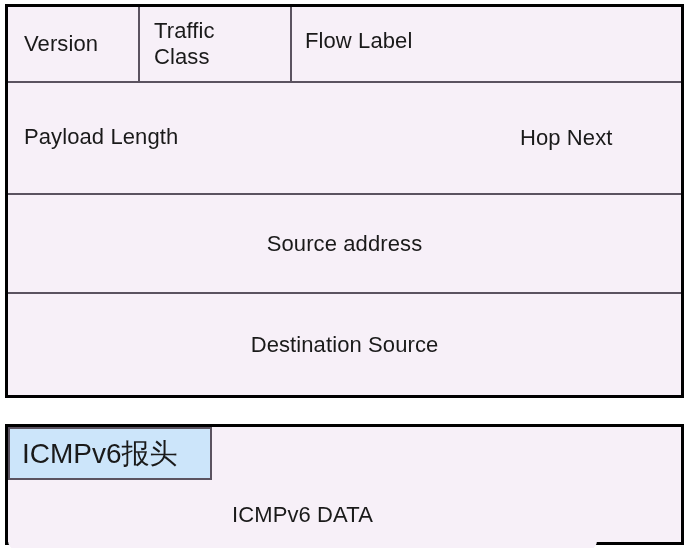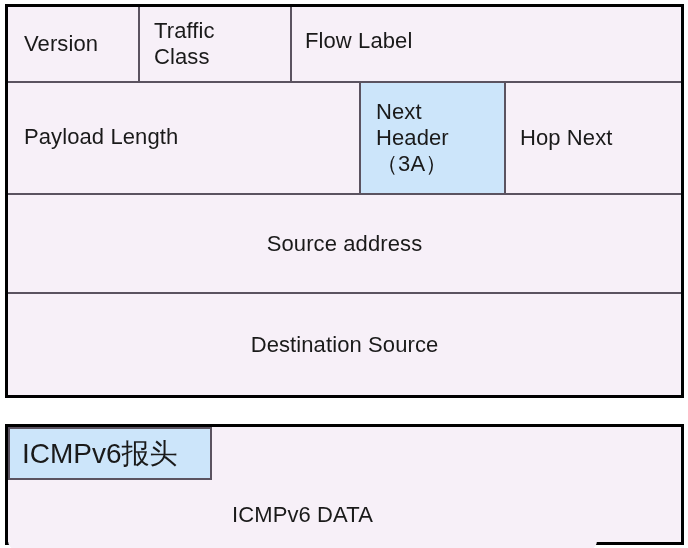--- a/index.html
+++ b/index.html
@@ -140,25 +140,20 @@
     </div>
 
     <div class="field-cell left" style="left:284px; top:0; width:389px; height:68px;">
       <span class="cell-label" style="padding-left:13px;">Flow Label</span>
     </div>
 
     <div class="field-cell left" style="left:0; top:76px; width:351px; height:108px;">
       <span class="cell-label" style="padding-left:16px;">Payload Length</span>
     </div>
 
-    <div class="field-cell left highlight" id="next-header-box" style="left:351px; top:76px; width:147px; height:110px;">
-      <span class="cell-label" style="padding-left:15px;">Next
-Header
-（3A）</span>
-    </div>
 
     <div class="field-cell left" style="left:500px; top:76px; width:173px; height:110px;">
       <span class="cell-label" style="padding-left:12px;">Hop Next</span>
     </div>
 
     <div class="field-cell center" style="left:0; top:188px; width:673px; height:97px;">
       <span class="cell-label">Source address</span>
     </div>
 
     <div class="field-cell center" style="left:0; top:287px; width:673px; height:101px;">

